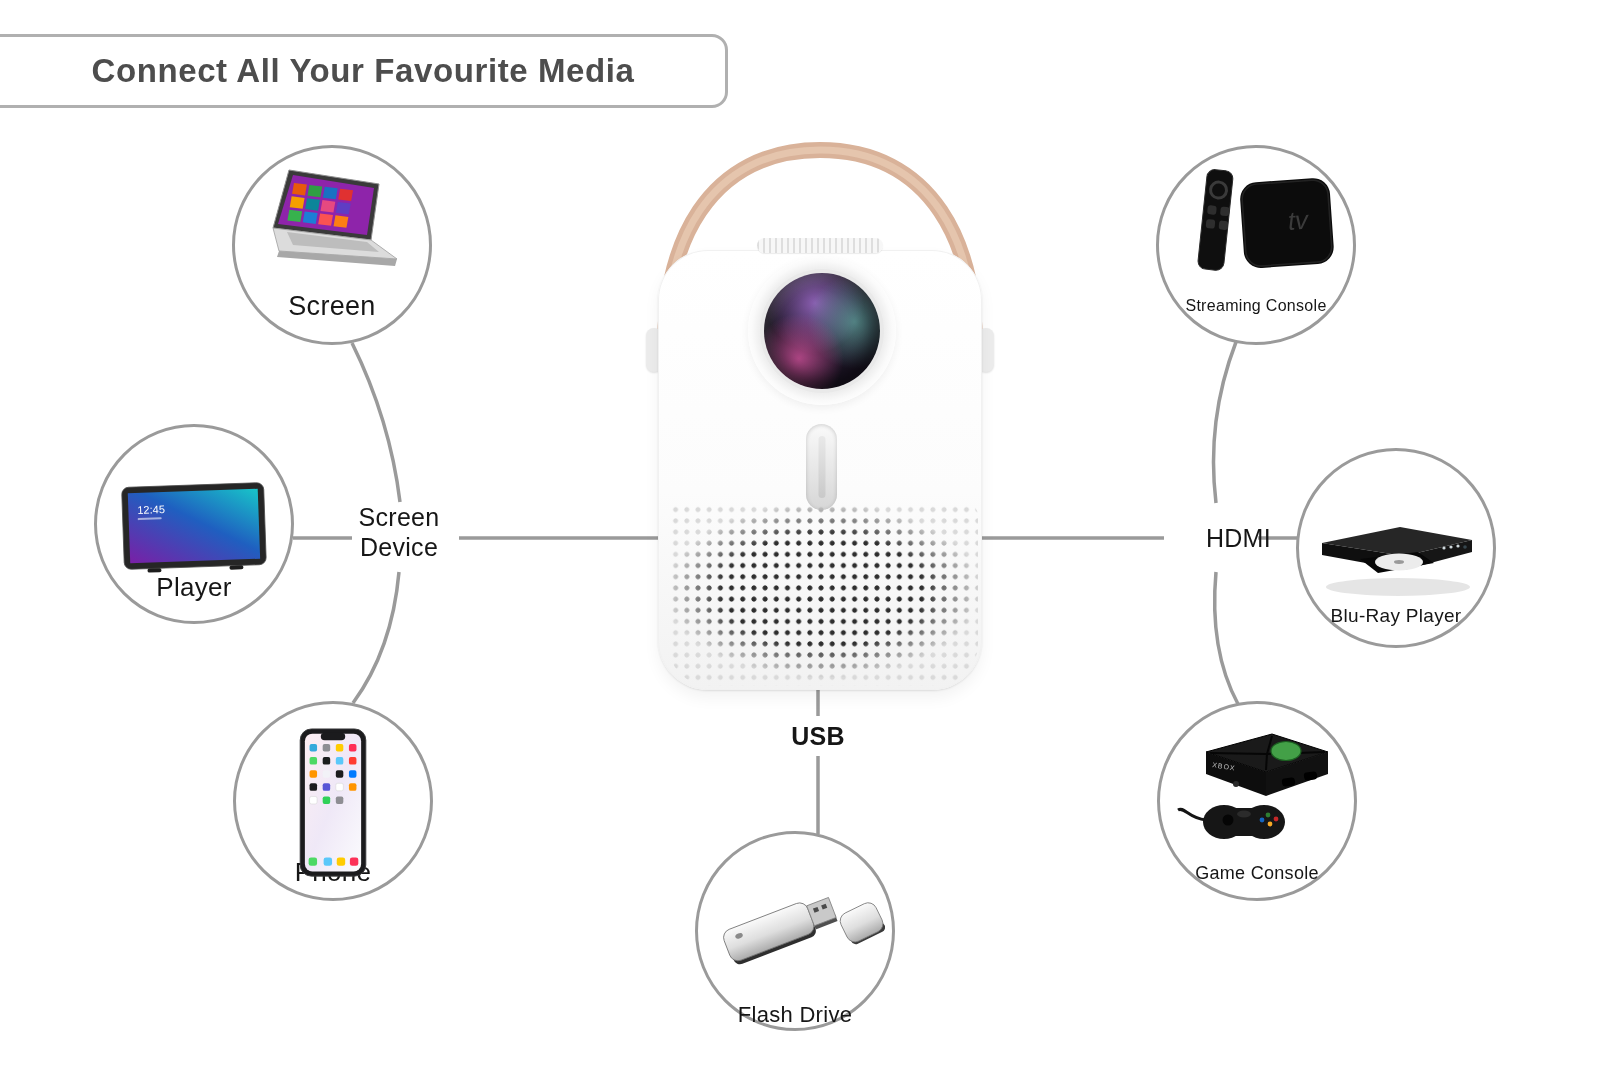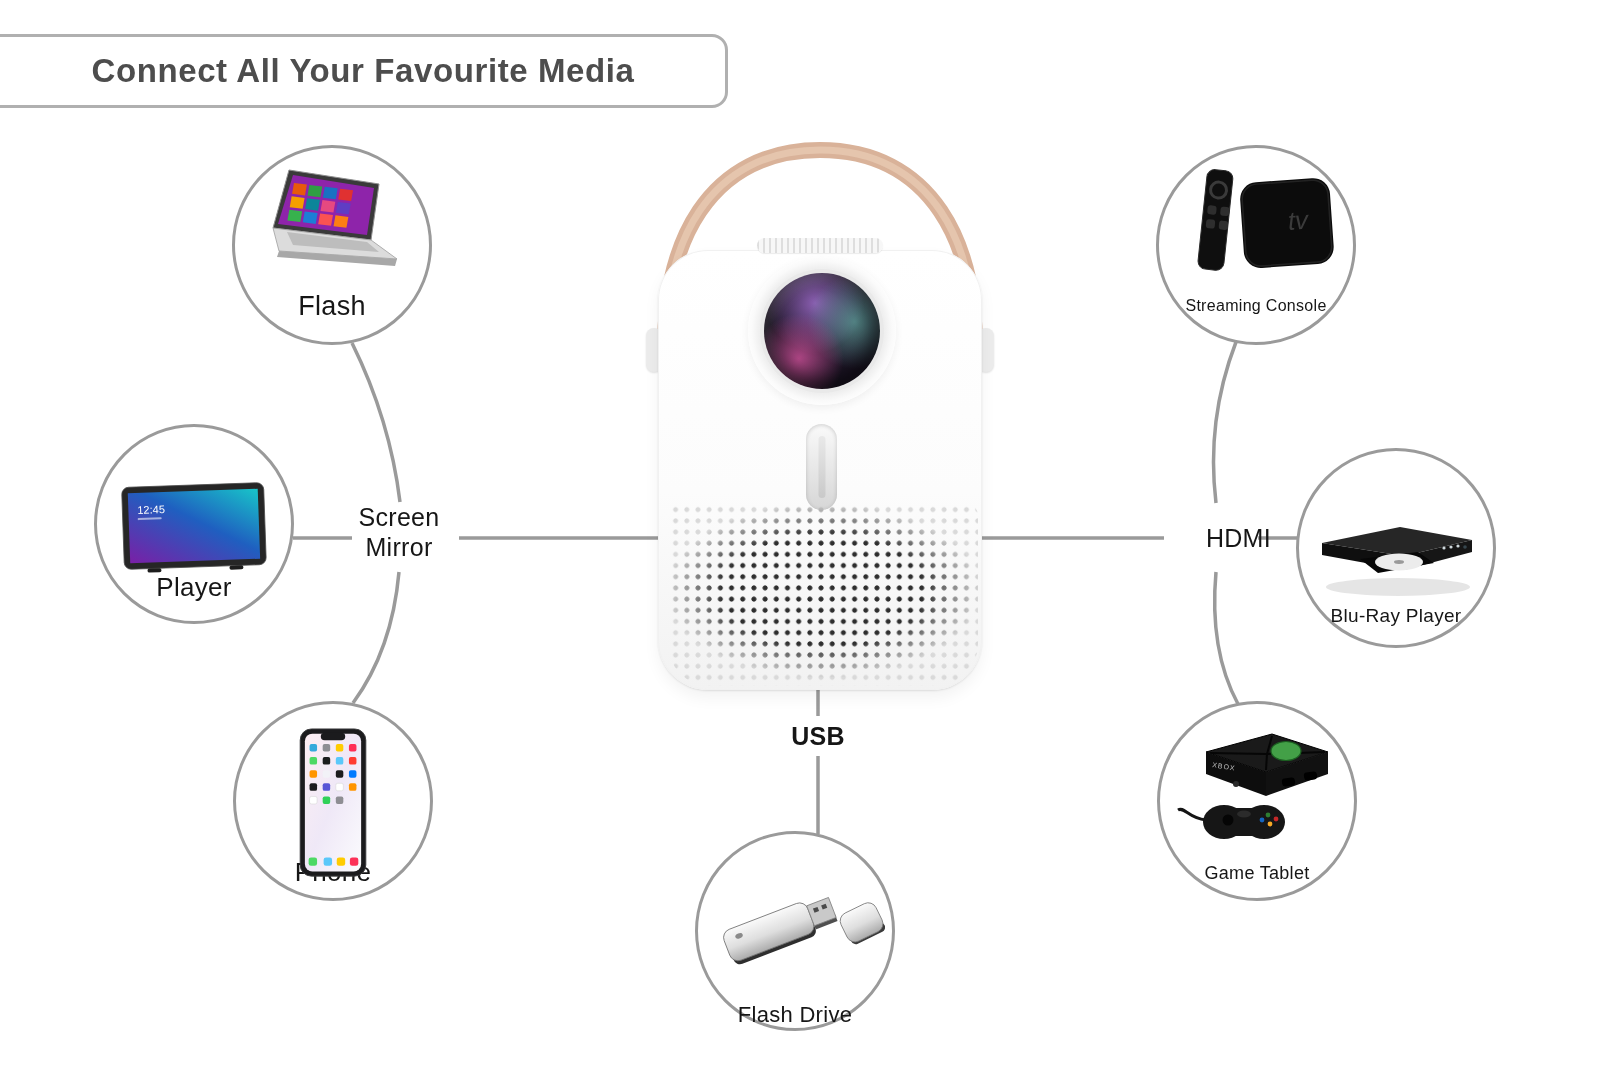--- a/index.html
+++ b/index.html
@@ -137,21 +137,21 @@
   </svg>
   <div class="strap-tab tab-left"></div>
   <div class="strap-tab tab-right"></div>
   <div class="projector-body"></div>
   <div class="projector-vent"></div>
   <div class="lens-ring"></div>
   <div class="lens"></div>
   <div class="focus-slider"></div>
   <div class="speaker-grille"></div>
 
-  <div class="conn-label l-screenmirror">Screen Mirror</div>
+  <div class="conn-label l-screenmirror">Screen Device</div>
   <div class="conn-label l-hdmi">HDMI</div>
   <div class="conn-label l-usb">USB</div>
 
   <div class="node n-laptop">
     <svg class="icon" width="170" height="125" viewBox="0 0 170 125" aria-hidden="true">
       <polygon points="42,6 132,20 124,76 26,64" fill="#3a3a3a" stroke="#8f8f8f" stroke-width="1"></polygon>
       <polygon points="46,11 127,24 120,71 31,60" fill="#8e24aa"></polygon>
       <g transform="translate(47,19) rotate(7) skewX(-3)">
         <rect x="0" y="0" width="13" height="11" fill="#e8590c"></rect>
           <rect x="15.5" y="0" width="13" height="11" fill="#2f9e44"></rect>
@@ -163,21 +163,21 @@
           <rect x="46.5" y="13.5" width="13" height="11" fill="#5f3dc4"></rect>
         <rect x="0" y="27" width="13" height="11" fill="#37b24d"></rect>
           <rect x="15.5" y="27" width="13" height="11" fill="#1c7ed6"></rect>
           <rect x="31" y="27" width="13" height="11" fill="#fa5252"></rect>
           <rect x="46.5" y="27" width="13" height="11" fill="#fd7e14"></rect>
       </g>
       <polygon points="26,64 124,76 150,95 32,87" fill="#dcdcdc" stroke="#9e9e9e" stroke-width=".8"></polygon>
       <polygon points="40,68 120,78 132,88 46,81" fill="#bdbdbd"></polygon>
       <polygon points="32,87 150,95 148,102 30,93" fill="#a8a8a8"></polygon>
     </svg>
-    <span class="node-label">Flash</span>
+    <span class="node-label">Screen</span>
   </div>
 
   <div class="node n-tablet">
     <svg class="icon" width="152" height="102" viewBox="0 0 152 102" aria-hidden="true">
       <defs>
         <linearGradient id="tabgrad" x1="0" y1="1" x2="1" y2="0">
           <stop offset="0" stop-color="#7a1fa6"></stop>
             <stop offset=".55" stop-color="#1f5fc0"></stop>
             <stop offset="1" stop-color="#18c5c9"></stop>
         </linearGradient>
@@ -288,21 +288,21 @@
       <ellipse cx="48" cy="100" rx="21" ry="17" fill="#161616"></ellipse>
       <ellipse cx="88" cy="100" rx="21" ry="17" fill="#161616"></ellipse>
       <rect x="48" y="86" width="40" height="28" fill="#161616"></rect>
       <circle cx="52" cy="98" r="5.5" fill="#050505"></circle>
       <circle cx="92" cy="93" r="2.4" fill="#2e7d32"></circle>
         <circle cx="100" cy="97" r="2.4" fill="#c62828"></circle>
         <circle cx="86" cy="98" r="2.4" fill="#1565c0"></circle>
         <circle cx="94" cy="102" r="2.4" fill="#f9a825"></circle>
       <ellipse cx="68" cy="92" rx="7" ry="3.5" fill="#2b2b2b"></ellipse>
     </svg>
-    <span class="node-label">Game Tablet</span>
+    <span class="node-label">Game Console</span>
   </div>
 
   <div class="node n-flash">
     <svg class="icon" width="180" height="118" viewBox="0 0 185 120" aria-hidden="true">
       <defs>
         <linearGradient id="flgrad" x1="0" y1="0" x2="0" y2="1">
           <stop offset="0" stop-color="#fafafa"></stop>
             <stop offset=".55" stop-color="#dedede"></stop>
             <stop offset="1" stop-color="#ababab"></stop>
         </linearGradient>

